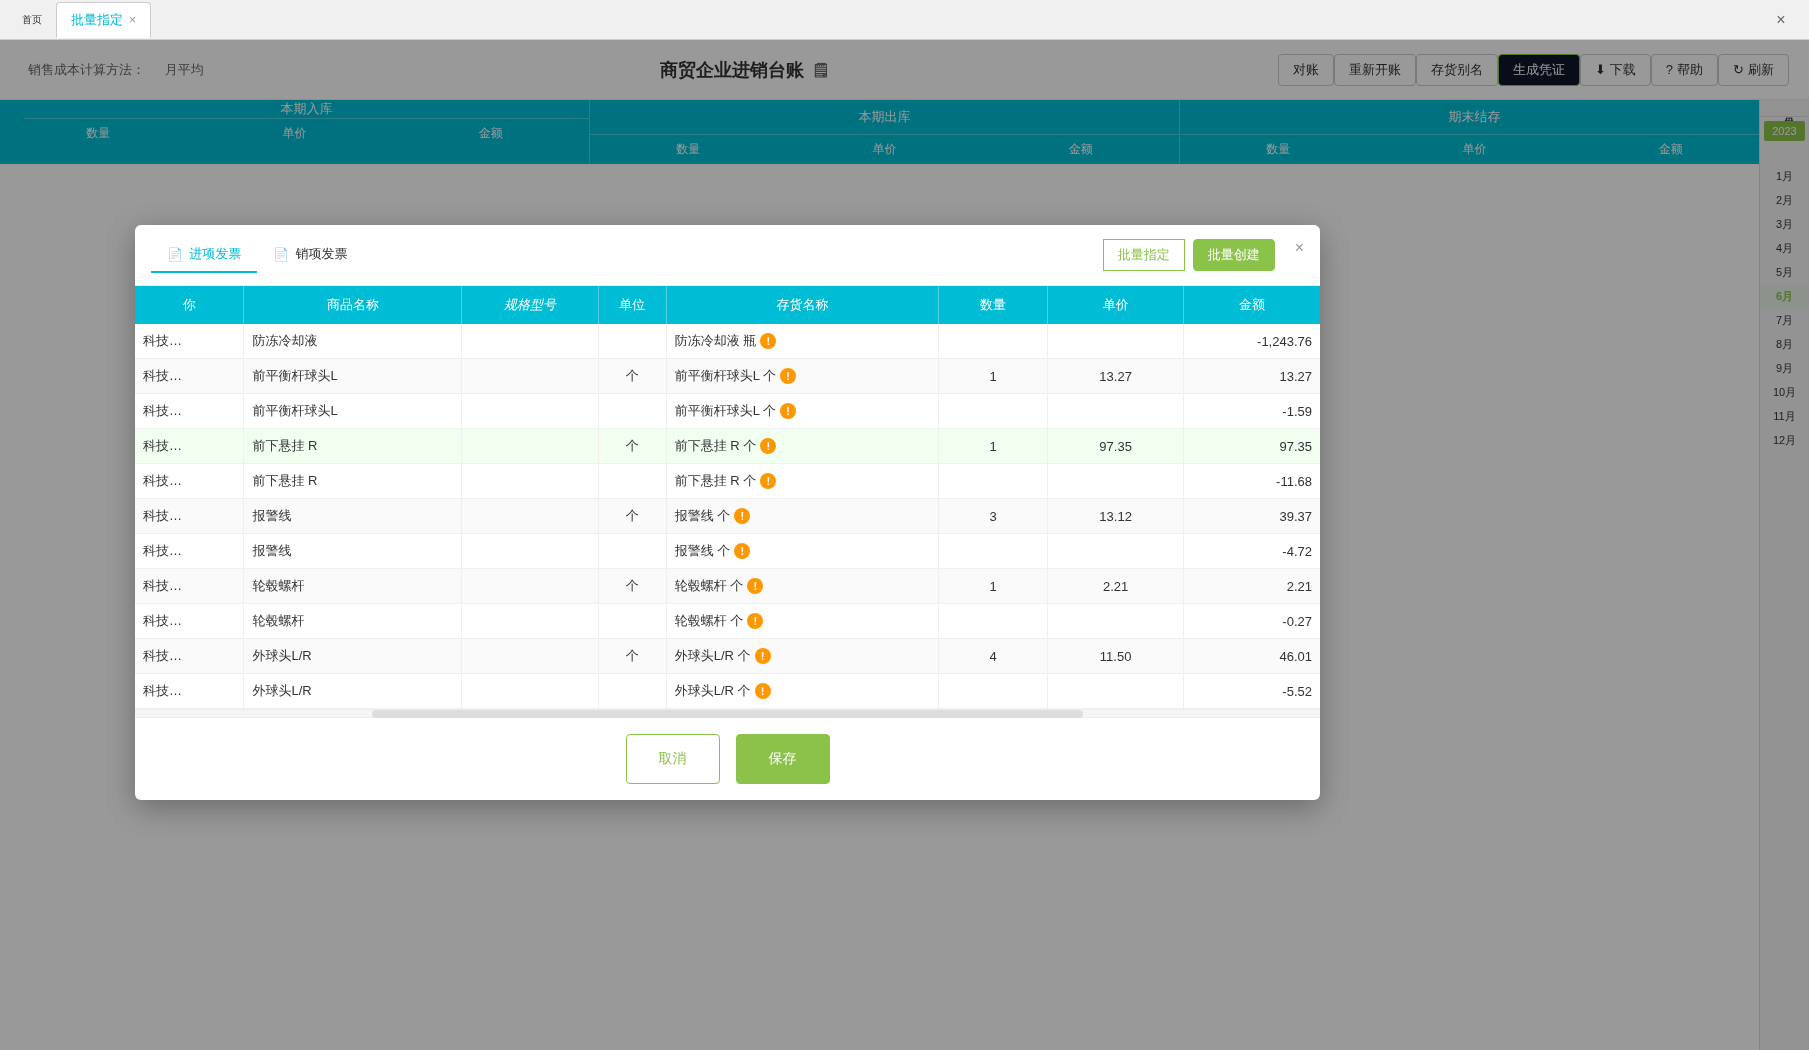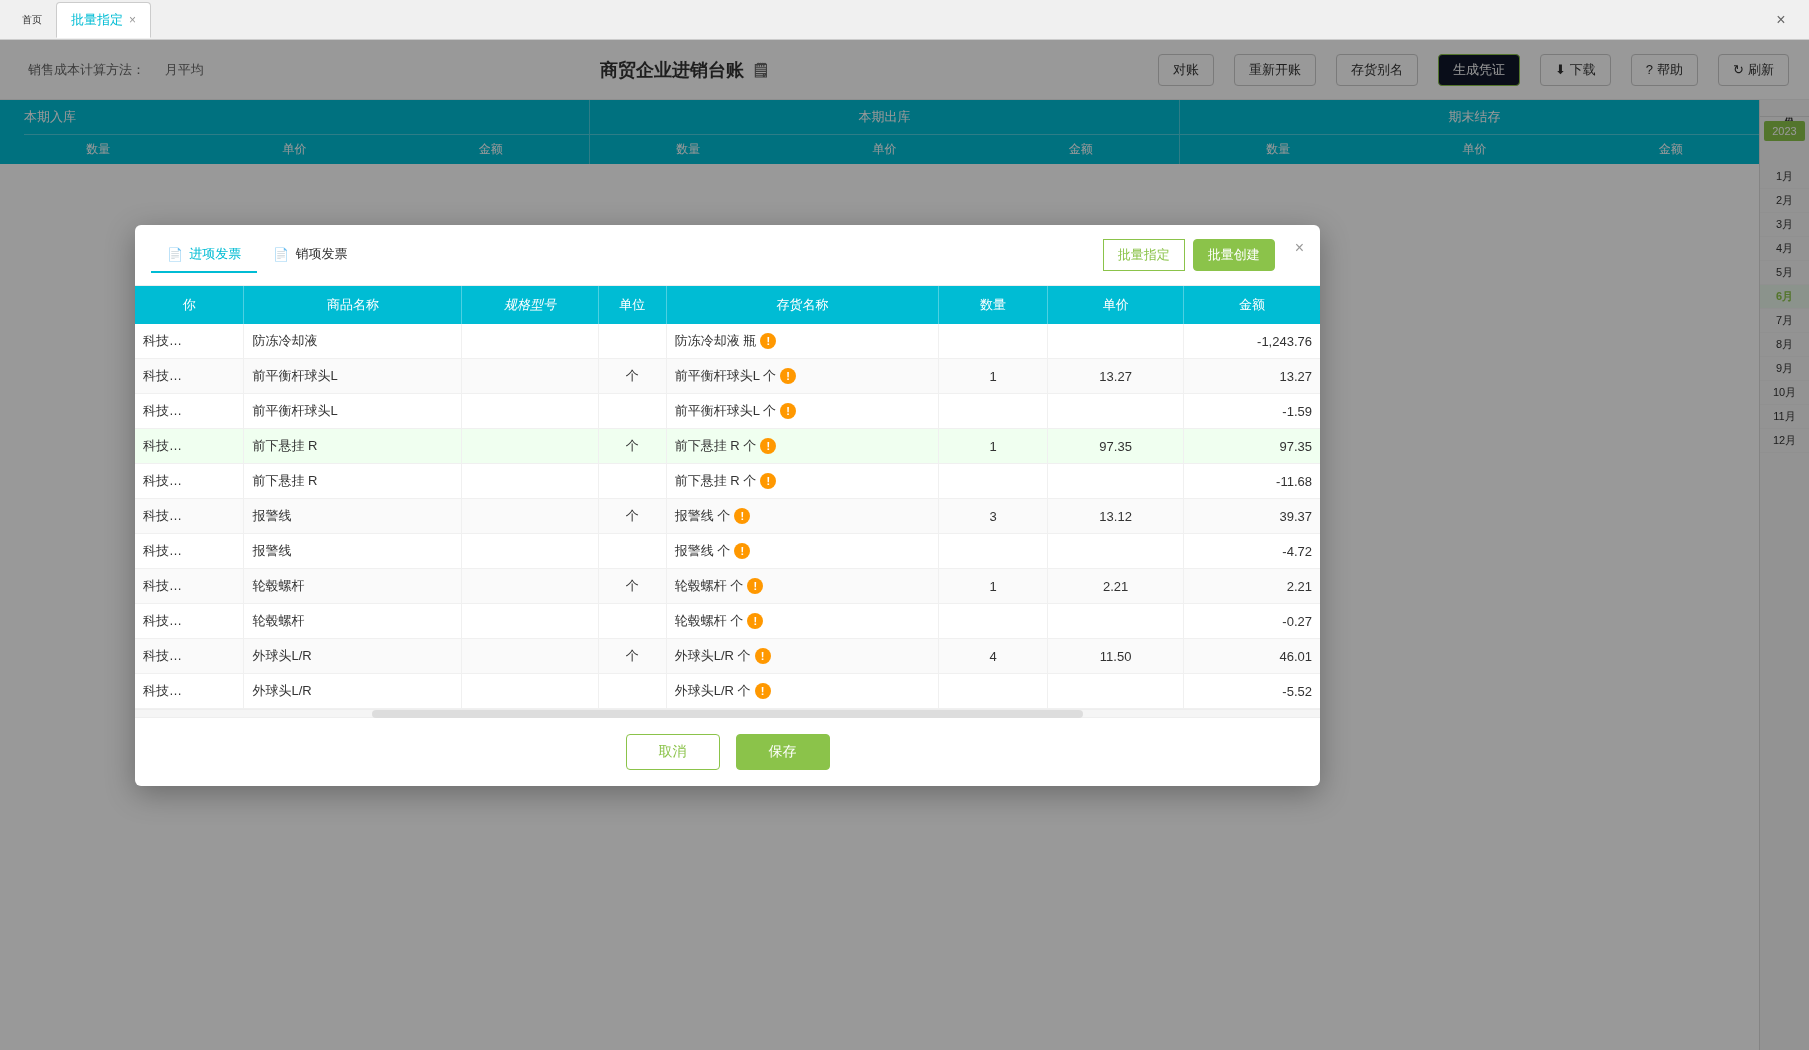--- a/index.html
+++ b/index.html
@@ -25,21 +25,21 @@
       background: #fff; position: relative; height: 1010px; overflow: hidden;
     }
 
     
     .top-toolbar {
       display: flex; align-items: center; padding: 0 20px; height: 60px; background: #fff; border-bottom: 1px solid #eee;
     }
     .cost-method { font-size: 13px; color: #333; }
     .cost-method span { color: #666; margin: 0 8px; }
     .page-title { flex: 1; text-align: center; font-size: 18px; font-weight: bold; color: #333; display: flex; align-items: center; justify-content: center; gap: 8px; }
-    .toolbar-btns { display: flex; gap: 20px; align-items: center; }
+    .toolbar-btns { display: flex; gap: 0; align-items: center; }
     .btn { padding: 6px 14px; border-radius: 4px; border: 1px solid #ccc; cursor: pointer; font-size: 13px; background: #fff; color: #333; }
     .btn-primary { background: #0f172a; border-color: #8bc34a; color: #fff; }
     .btn-icon { display: flex; align-items: center; gap: 4px; }
 
     
     .overlay {
       position: absolute; top: 0; left: 0; width: 100%; height: 100%;
       background: rgba(0,0,0,0.4); z-index: 100;
     }
 
@@ -78,21 +78,21 @@
     .warning-icon { display: inline-block; width: 16px; height: 16px; border-radius: 50%; background: #ff9800; color: #fff; font-size: 11px; font-weight: bold; line-height: 16px; text-align: center; cursor: pointer; }
     .modal-scroll { overflow-y: auto; overflow-x: auto; max-height: 440px; }
     .scrollbar-placeholder { height: 8px; background: #f5f5f5; border-top: 1px solid #eee; position: relative; }
     .scrollbar-track { height: 8px; background: #ddd; border-radius: 4px; width: 60%; margin: 0 auto; position: relative; top: 0; }
 
     
     .modal-footer {
       padding: 16px; display: flex; justify-content: center; gap: 16px; border-top: 1px solid #eee;
     }
     .footer-btn-cancel { background: #fff; border: 1px solid #8bc34a; color: #8bc34a; padding: 8px 32px; border-radius: 4px; cursor: pointer; font-size: 14px; }
-    .footer-btn-save { background: #8bc34a; border: 1px solid #8bc34a; color: #fff; padding: 8px 32px; border-radius: 4px; cursor: pointer; font-size: 14px; }
+    .footer-btn-save { background: #8bc34a; border: 1px solid #8bc34a; color: #fff; padding: 15px 32px; border-radius: 4px; cursor: pointer; font-size: 14px; }
 
     .right-panel { position: absolute; right: 0; top: 60px; width: 40px; background: #f5f5f5; border-left: 1px solid #ddd; height: 950px; display: flex; flex-direction: column; }
 
     .year-label { background: #8bc34a; color: #fff; padding: 4px 6px; border-radius: 2px; font-size: 11px; text-align: center; margin: 4px; }
     .month-items { display: flex; flex-direction: column; margin-top: 20px; }
     .month-item { padding: 4px 6px; font-size: 11px; color: #333; text-align: center; border-bottom: 1px solid #f0f0f0; cursor: pointer; }
     .month-item.active { background: #e8f5e9; color: #8bc34a; font-weight: bold; }
   </style>
 </head>
 <body>
@@ -132,21 +132,21 @@
       </button>
       <button class="btn btn-icon">
         <span>↻</span>
         <span>刷新</span>
       </button>
     </div>
   </div>
 
   <div style="background:#00bcd4; color:#fff; display:flex;">
     <div style="flex:1; display:flex; flex-direction:column; border-right:1px solid rgba(255,255,255,0.3);">
-      <div style="text-align:left; padding:8px 0; font-size:13px; border-bottom:1px solid rgba(255,255,255,0.3);margin-left:24px;">本期入库</div>
+      <div style="text-align:center; padding:0 0; font-size:13px; border-bottom:1px solid rgba(255,255,255,0.3);margin-left:24px;">本期入库</div>
       <div style="display:flex;">
         <div style="flex:1; text-align:center; padding:6px 0; font-size:12px;">数量</div>
         <div style="flex:1; text-align:center; padding:6px 0; font-size:12px;">单价</div>
         <div style="flex:1; text-align:center; padding:6px 0; font-size:12px;">金额</div>
       </div>
     </div>
     <div style="flex:1; display:flex; flex-direction:column; border-right:1px solid rgba(255,255,255,0.3);">
       <div style="text-align:center; padding:8px 0; font-size:13px; border-bottom:1px solid rgba(255,255,255,0.3);">本期出库</div>
       <div style="display:flex;">
         <div style="flex:1; text-align:center; padding:6px 0; font-size:12px;">数量</div>

